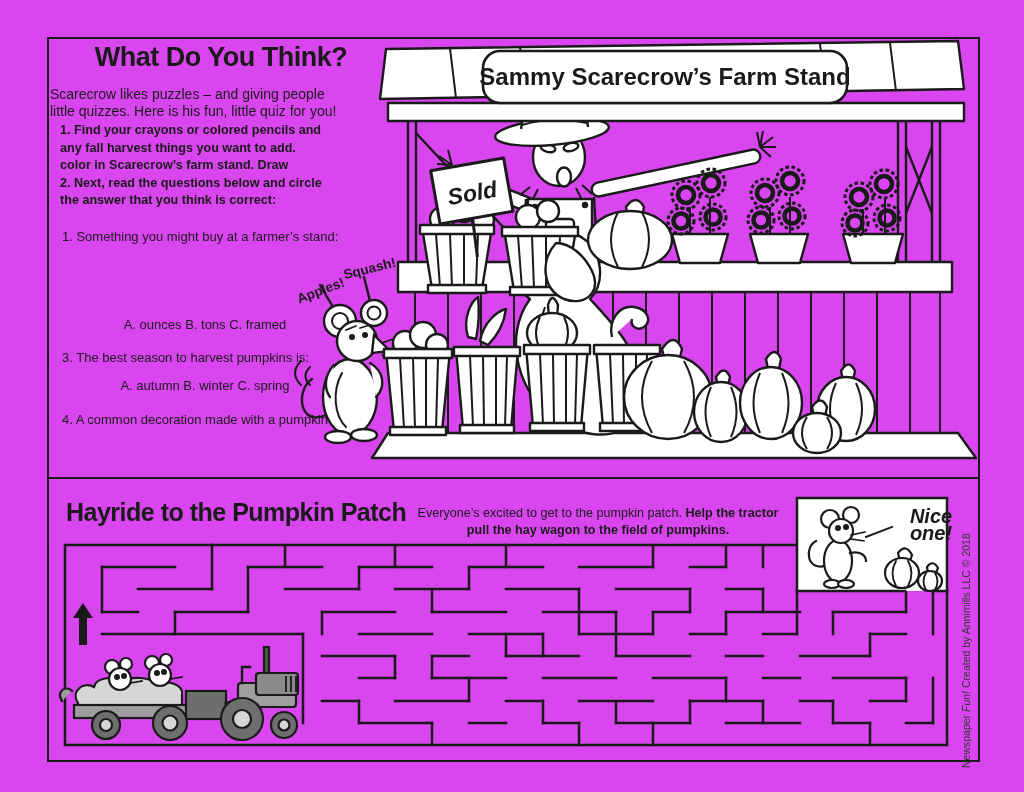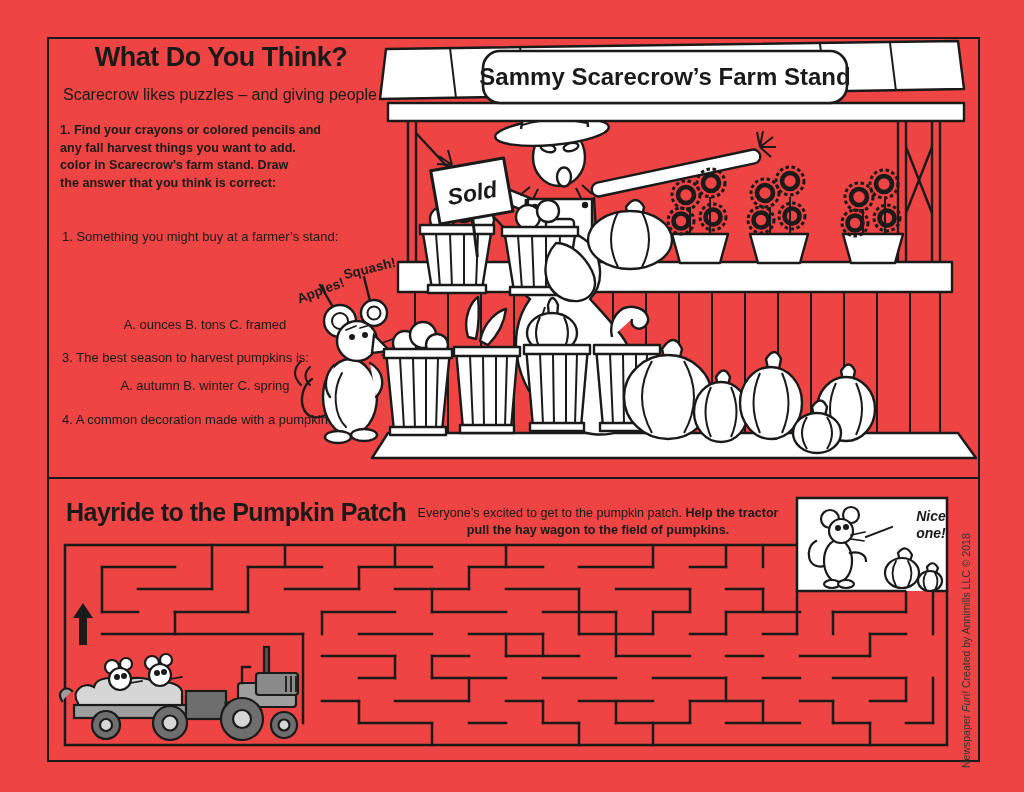--- a/index.html
+++ b/index.html
@@ -1,55 +1,57 @@
 <!DOCTYPE html>
 <html><head>
 <meta charset="utf-8">
 <style>
   html,body{margin:0;padding:0;background:#ffffff;}
-  .page{position:relative;width:1024px;height:792px;background:#ef4444;overflow:hidden;
+  .page{position:relative;width:1024px;height:792px;background:#d946ef;overflow:hidden;
         font-family:"Liberation Sans",sans-serif;color:#1a1a1a;}
   .outer-border{position:absolute;left:47px;top:37px;width:929px;height:721px;
         border:2px solid #1a1a1a;}
   .divider{position:absolute;left:47px;top:477px;width:933px;height:2px;background:#1a1a1a;}
   .abs{position:absolute;}
   .quiz-title{left:55px;top:42px;width:332px;text-align:center;font-weight:bold;
         font-size:27px;letter-spacing:-0.5px;}
-  .intro{left:50px;top:86px;width:340px;text-align:center;font-size:16px;line-height:17px;}
+  .intro{left:50px;top:86px;width:340px;font-size:14px;line-height:17px;}
   .instr{left:60px;top:122px;width:322px;font-size:12.6px;line-height:17.5px;
         font-weight:bold;}
   .qline{left:62px;width:330px;text-align:left;font-size:13px;}
   .aline{left:55px;width:300px;text-align:center;font-size:13px;}
   .callout{font-weight:bold;font-size:13.5px;white-space:nowrap;}
   .maze-title{left:66px;top:498px;font-weight:bold;font-size:25px;letter-spacing:-0.5px;}
   .maze-instr{left:412px;top:505px;width:372px;text-align:center;font-size:12.6px;line-height:16.5px;}
   .maze-instr b{font-weight:bold;}
   .success-callout{left:903px;top:508px;width:56px;text-align:center;font-weight:bold;
-        font-style:italic;font-size:14px;line-height:17px;}
+        font-style:italic;font-size:20px;line-height:17px;}
   .credit{left:960px;top:768px;width:285px;font-size:10.5px;white-space:nowrap;
         transform:rotate(-90deg);transform-origin:0 0;color:#333;}
   .credit .fun{font-style:italic;}
   svg{position:absolute;overflow:visible;}
   svg text{font-family:"Liberation Sans",sans-serif;}
 </style>
 </head>
 <body>
 
 <div class="page">
   <div class="outer-border"></div>
   <div class="divider"></div>
 
   <div class="abs quiz-title">What Do You Think?</div>
   <div class="abs intro">
     <div>Scarecrow likes puzzles – and giving people</div>
+    <div>little quizzes. Here is his fun, little quiz for you!</div>
   </div>
   <div class="abs instr">
     <div>1. Find your crayons or colored pencils and</div>
     <div>any fall harvest things you want to add.</div>
     <div>color in Scarecrow’s farm stand. Draw</div>
+    <div>2. Next, read the questions below and circle</div>
     <div>the answer that you think is correct:</div>
   </div>
 
   <div class="abs qline" style="top:229px">1. Something you might buy at a farmer’s stand:</div>
   <div class="abs aline" style="top:317px">A. ounces  B. tons  C. framed</div>
   <div class="abs qline" style="top:350px">3. The best season to harvest pumpkins is:</div>
   <div class="abs aline" style="top:378px">A. autumn  B. winter  C. spring</div>
   <div class="abs qline" style="top:412px">4. A common decoration made with a pumpkin is:</div>
 
   <div class="abs callout" style="left:296px;top:283px;transform:rotate(-21deg)">Apples!</div>

